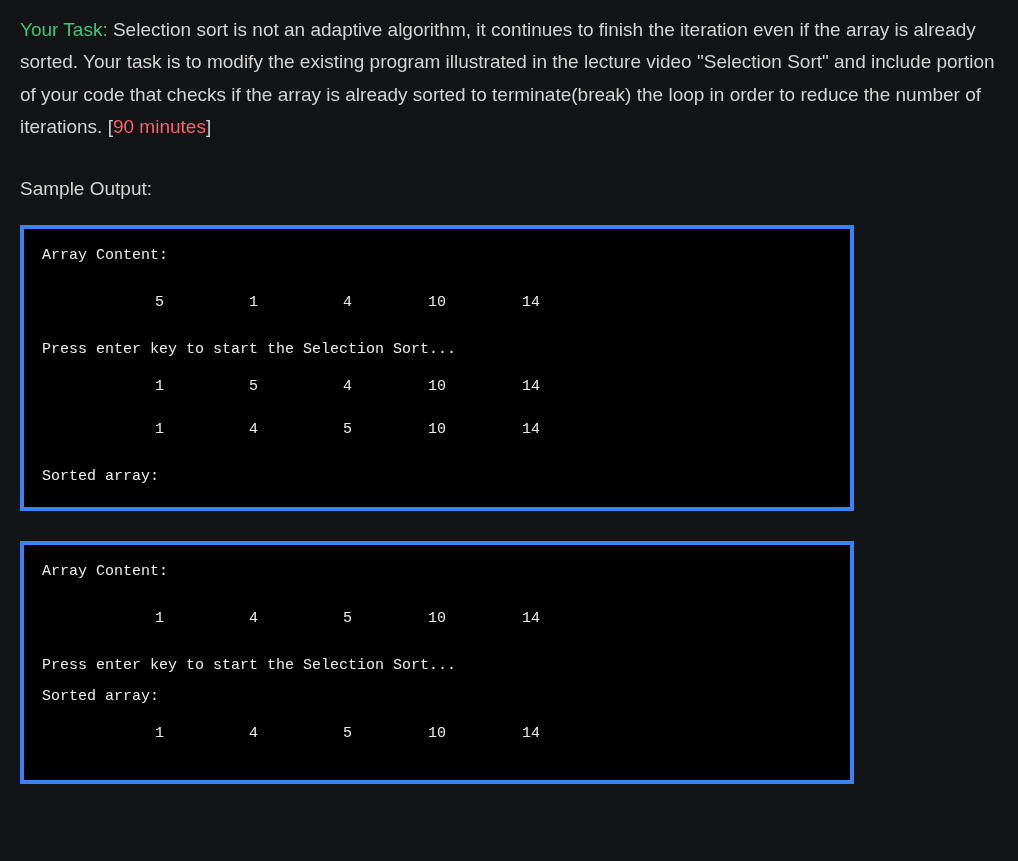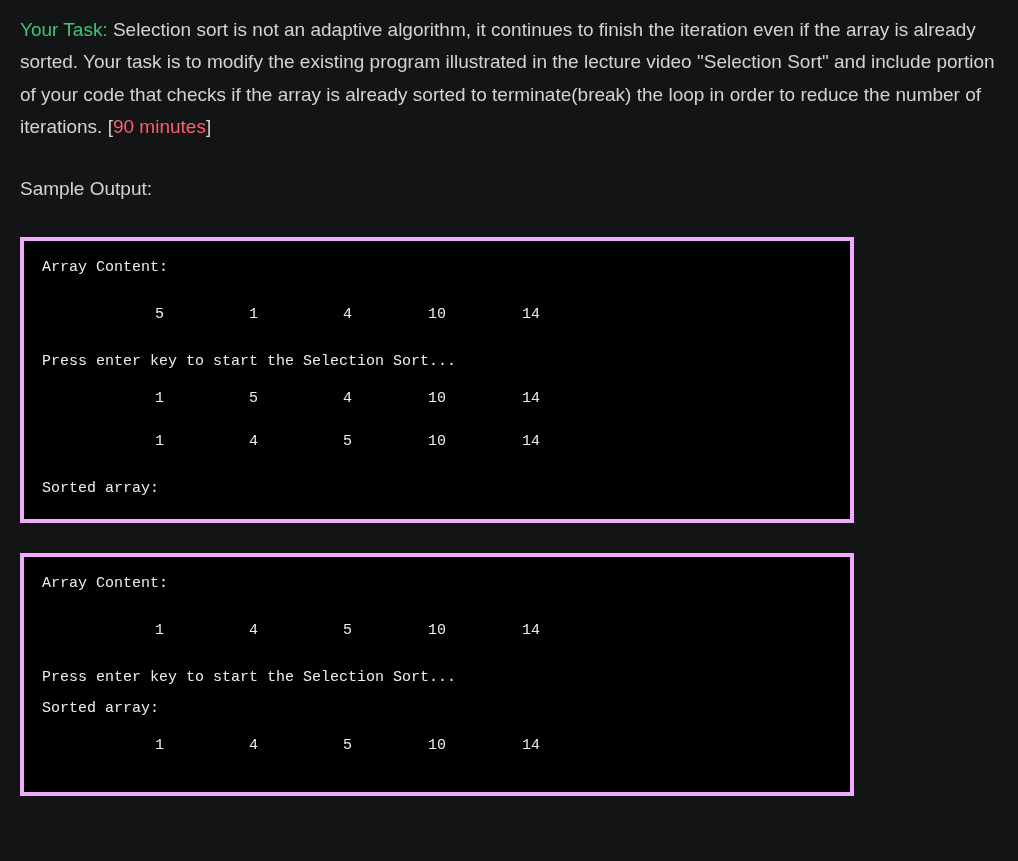--- a/index.html
+++ b/index.html
@@ -20,28 +20,28 @@
       margin-bottom: 30px;
     }
     .task-label {
       color: #3dc772;
       font-weight: 400;
     }
     .time-limit {
       color: #ff5e6c;
     }
     .sample-output-heading {
-      margin-bottom: 32px;
+      margin-bottom: 20px;
       font-size: 19px;
       color: #d3d3d3;
       font-weight: 400;
     }
     .terminal-window {
       background-color: #000;
-      border: 4px solid #f0abfc;
+      border: 4px solid #3b82f6;
       padding: 16px 18px 20px 18px;
       font-family: Consolas, 'Courier New', monospace;
       font-size: 15px;
       color: #ededed;
       width: 834px;
       margin-bottom: 30px;
       line-height: 1.4;
     }
     .terminal-window:last-of-type {
       margin-bottom: 0;

